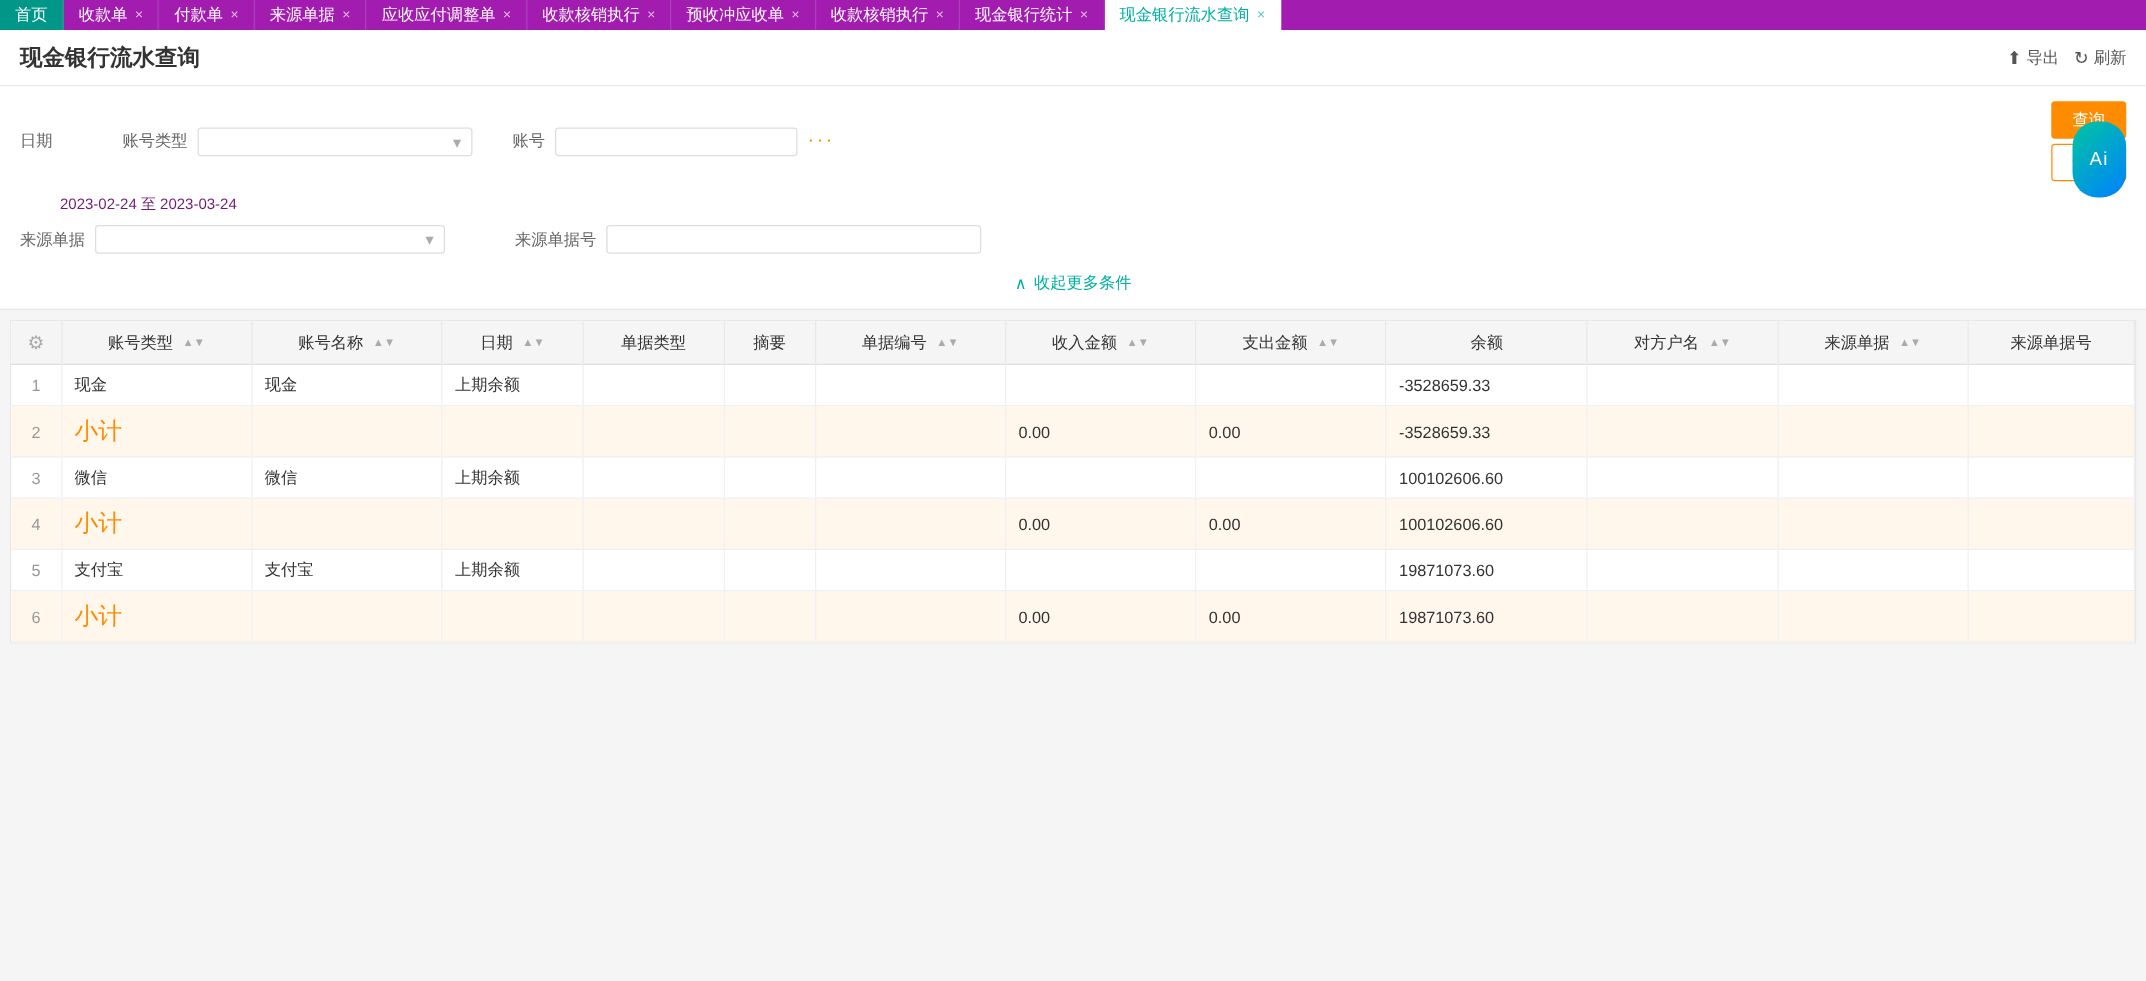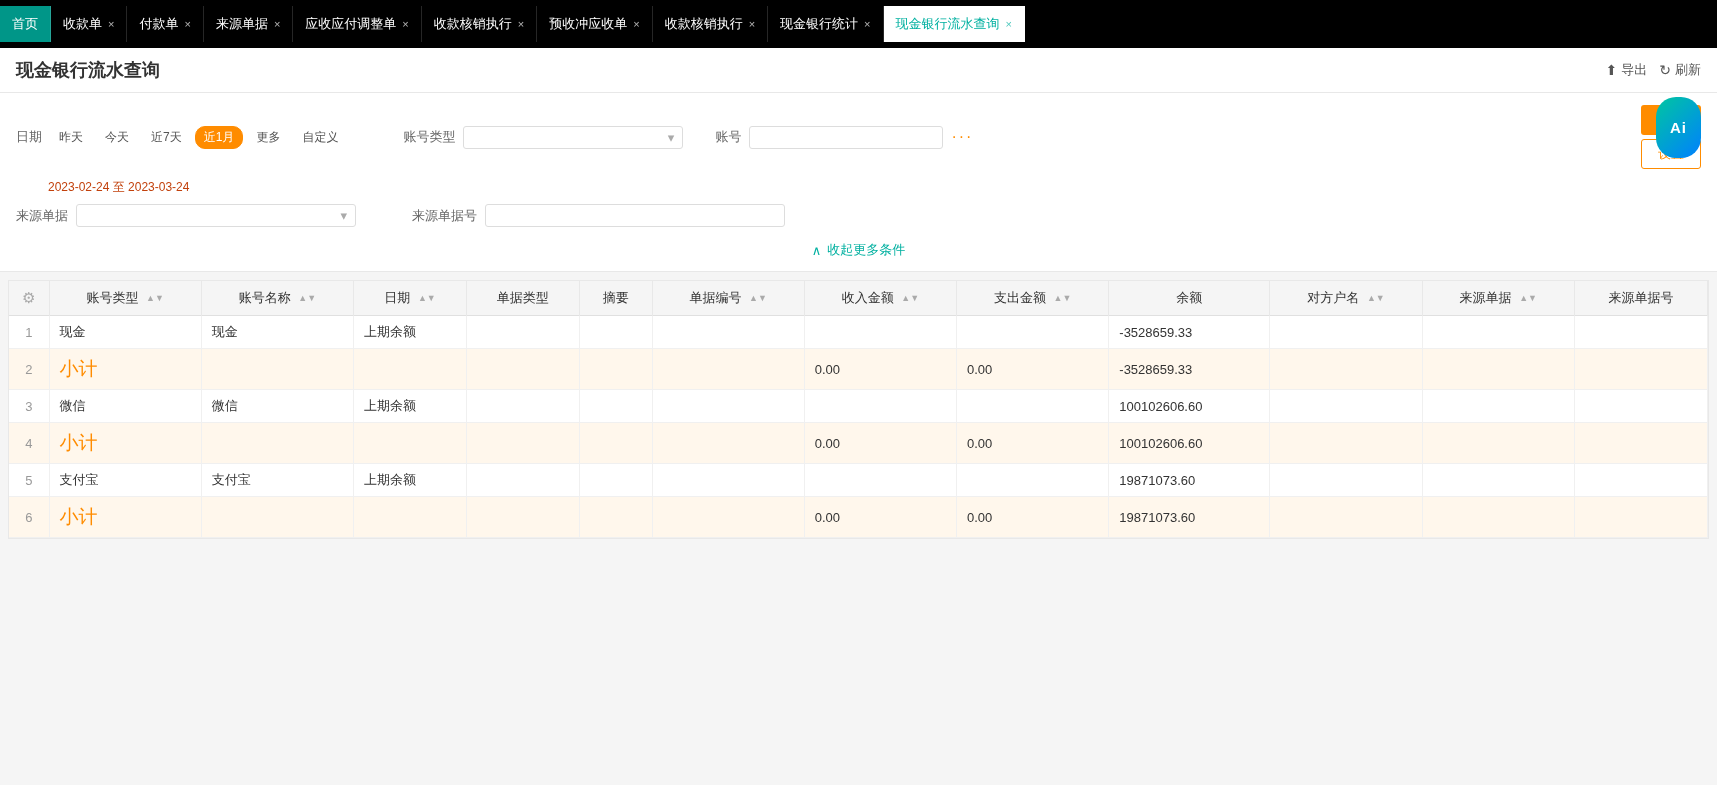--- a/index.html
+++ b/index.html
@@ -2,22 +2,22 @@
 <html><head>
   <meta charset="utf-8">
   <style>
     * { box-sizing: border-box; margin: 0; padding: 0; font-family: 'Microsoft YaHei', Arial, sans-serif; }
     body { background: #f5f5f5; font-size: 13px; color: #333; }
 
     
     .top-nav {
       display: flex;
       align-items: center;
-      background: #000000;
-      height: 48px;
+      background: #a21caf;
+      height: 24px;
       padding: 0 0;
       overflow: hidden;
     }
     .nav-item {
       display: flex;
       align-items: center;
       height: 36px;
       padding: 0 12px;
       color: #fff;
       font-size: 13px;
@@ -100,21 +100,21 @@
       border: 1px solid transparent;
     }
     .date-btn.active {
       background: #ff8c00;
       color: #fff;
       border-radius: 10px;
       border: 1px solid #ff8c00;
     }
     .date-range {
       font-size: 12px;
-      color: #c2410c;
+      color: #701a75;
       margin-top: 2px;
     }
     .filter-select {
       display: flex;
       align-items: center;
       border: 1px solid #ddd;
       border-radius: 3px;
       padding: 3px 8px;
       min-width: 200px;
       cursor: pointer;
@@ -231,21 +231,21 @@
     
     .ai-badge {
       position: fixed;
       right: 16px;
       top: 97px;
       background: linear-gradient(135deg, #00c6a0, #0080ff);
       color: #fff;
       border-radius: 20px;
       padding: 22px 14px;
       font-size: 15px;
-      font-weight: bold;
+      font-weight: normal;
       cursor: pointer;
       letter-spacing: 1px;
     }
   </style>
 </head>
 <body>
 
 <nav class="top-nav">
   <div class="nav-item home">
     <span>首页</span>
@@ -300,28 +300,20 @@
       <span>刷新</span>
     </div>
   </div>
 </div>
 
 <div class="filter-area">
   <div class="filter-row">
 
     <div class="filter-group">
       <span class="filter-label">日期</span>
-      <div class="date-options">
-        <span class="date-btn">昨天</span>
-        <span class="date-btn">今天</span>
-        <span class="date-btn">近7天</span>
-        <span class="date-btn active">近1月</span>
-        <span class="date-btn">更多</span>
-        <span class="date-btn">自定义</span>
-      </div>
     </div>
 
     <div class="filter-group" style="margin-left: 40px;">
       <span class="filter-label">账号类型</span>
       <div class="filter-select" style="min-width:220px;">
         <span style="color:#bbb; font-size:13px;"></span>
         <span style="color:#aaa;">▾</span>
       </div>
     </div>
 

